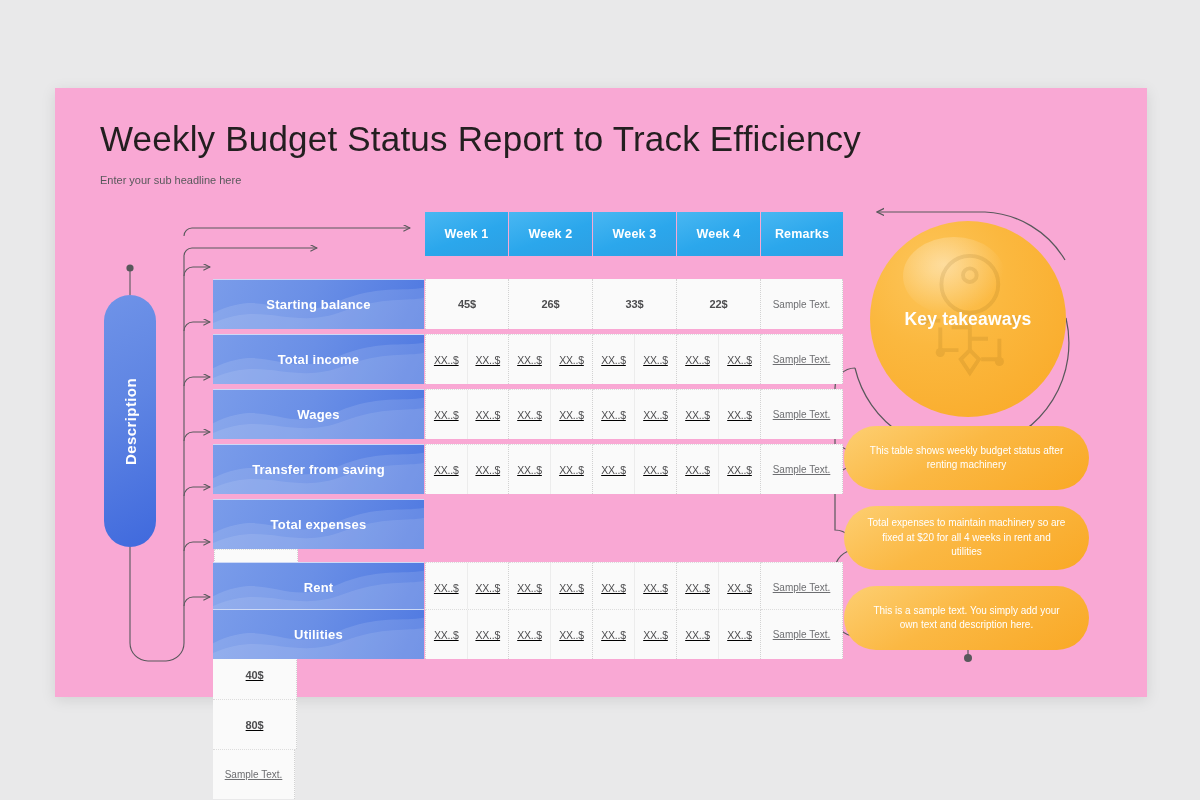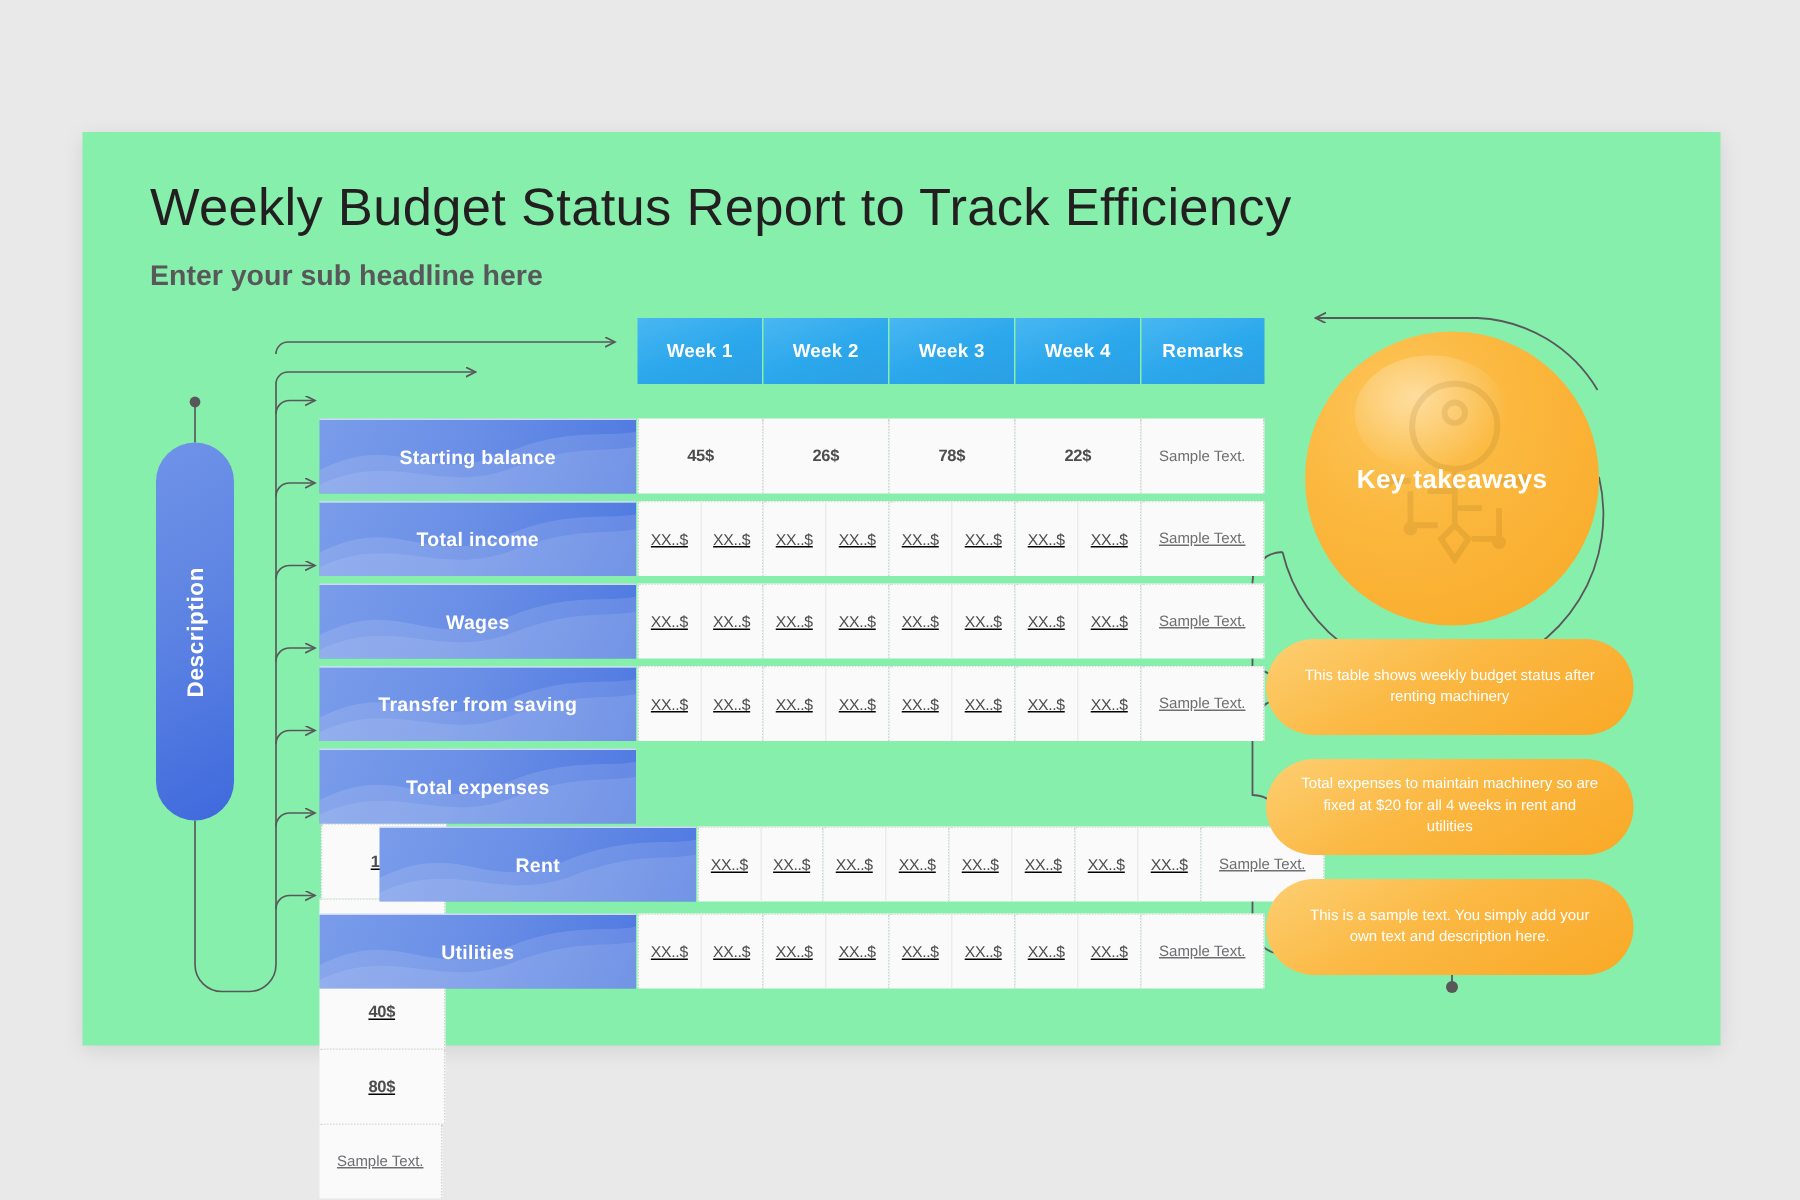--- a/index.html
+++ b/index.html
@@ -6,32 +6,32 @@
   html, body {
     width: 1200px; height: 800px;
     background: #e9e9ea;
     font-family: "Liberation Sans", sans-serif;
     overflow: hidden;
   }
   #slide {
     position: absolute;
     left: 55px; top: 88px;
     width: 1092px; height: 609px;
-    background: #86efac;
+    background: #f9a8d4;
     box-shadow: 0 3px 14px rgba(0,0,0,0.10);
   }
   
   #title {
     position: absolute; left: 45px; top: 31px;
     font-size: 35px; font-weight: 400; color: #231f20;
     letter-spacing: 0.2px; white-space: nowrap;
   }
   #subtitle {
     position: absolute; left: 45px; top: 86px;
-    font-size: 19px; color: #58585b; font-weight: 700;
+    font-size: 11px; color: #58585b; font-weight: 400;
   }
   
   #desc-capsule {
     position: absolute; left: 49px; top: 207px;
     width: 52px; height: 252px;
     border-radius: 26px;
     background: linear-gradient(150deg,#6f93e8 0%,#5f85e3 42%,#3f69dd 100%);
     display: flex; align-items: center; justify-content: center;
   }
   #desc-capsule span {
@@ -172,21 +172,21 @@
             </svg>
             <span>Starting balance</span>
           </div>
           <div class="week-group first">
             <div class="cell" style="font-weight: bold; font-size: 11px;">45$</div>
           </div>
           <div class="week-group">
             <div class="cell" style="font-weight: bold; font-size: 11px;">26$</div>
           </div>
           <div class="week-group">
-            <div class="cell" style="font-weight: bold; font-size: 11px;">78$</div>
+            <div class="cell" style="font-weight: bold; font-size: 11px;">33$</div>
           </div>
           <div class="week-group">
             <div class="cell" style="font-weight: bold; font-size: 11px;">22$</div>
           </div>
           <div class="remark-cell">Sample Text.</div>
         </div>
         <div class="body-row" style="top: 122px;">
           <div class="row-label">
             <svg class="wave" viewBox="0 0 211 50" preserveAspectRatio="none">
               <path d="M0,34 C55,6 70,46 125,22 C165,5 190,12 211,8 L211,50 L0,50 Z" fill="rgba(255,255,255,0.12)"></path>
@@ -279,21 +279,21 @@
             <div class="cell" style="font-weight: bold; font-size: 11px;">20$</div>
           </div>
           <div class="week-group rowgap">
             <div class="cell" style="font-weight: bold; font-size: 11px;">40$</div>
           </div>
           <div class="week-group rowgap">
             <div class="cell" style="font-weight: bold; font-size: 11px;">80$</div>
           </div>
           <div class="remark-cell rowgap">Sample Text.</div>
         </div>
-        <div class="body-row" style="top: 339px; margin-left: 40px;">
+        <div class="body-row" style="top: 350px;">
           <div class="row-label">
             <svg class="wave" viewBox="0 0 211 50" preserveAspectRatio="none">
               <path d="M0,34 C55,6 70,46 125,22 C165,5 190,12 211,8 L211,50 L0,50 Z" fill="rgba(255,255,255,0.12)"></path>
               <path d="M0,44 C50,20 80,52 130,32 C170,16 195,22 211,18 L211,50 L0,50 Z" fill="rgba(255,255,255,0.10)"></path>
             </svg>
             <span>Rent</span>
           </div>
           <div class="week-group first rowgap">
             <div class="cell half">XX..$</div>
             <div class="cell half">XX..$</div>

